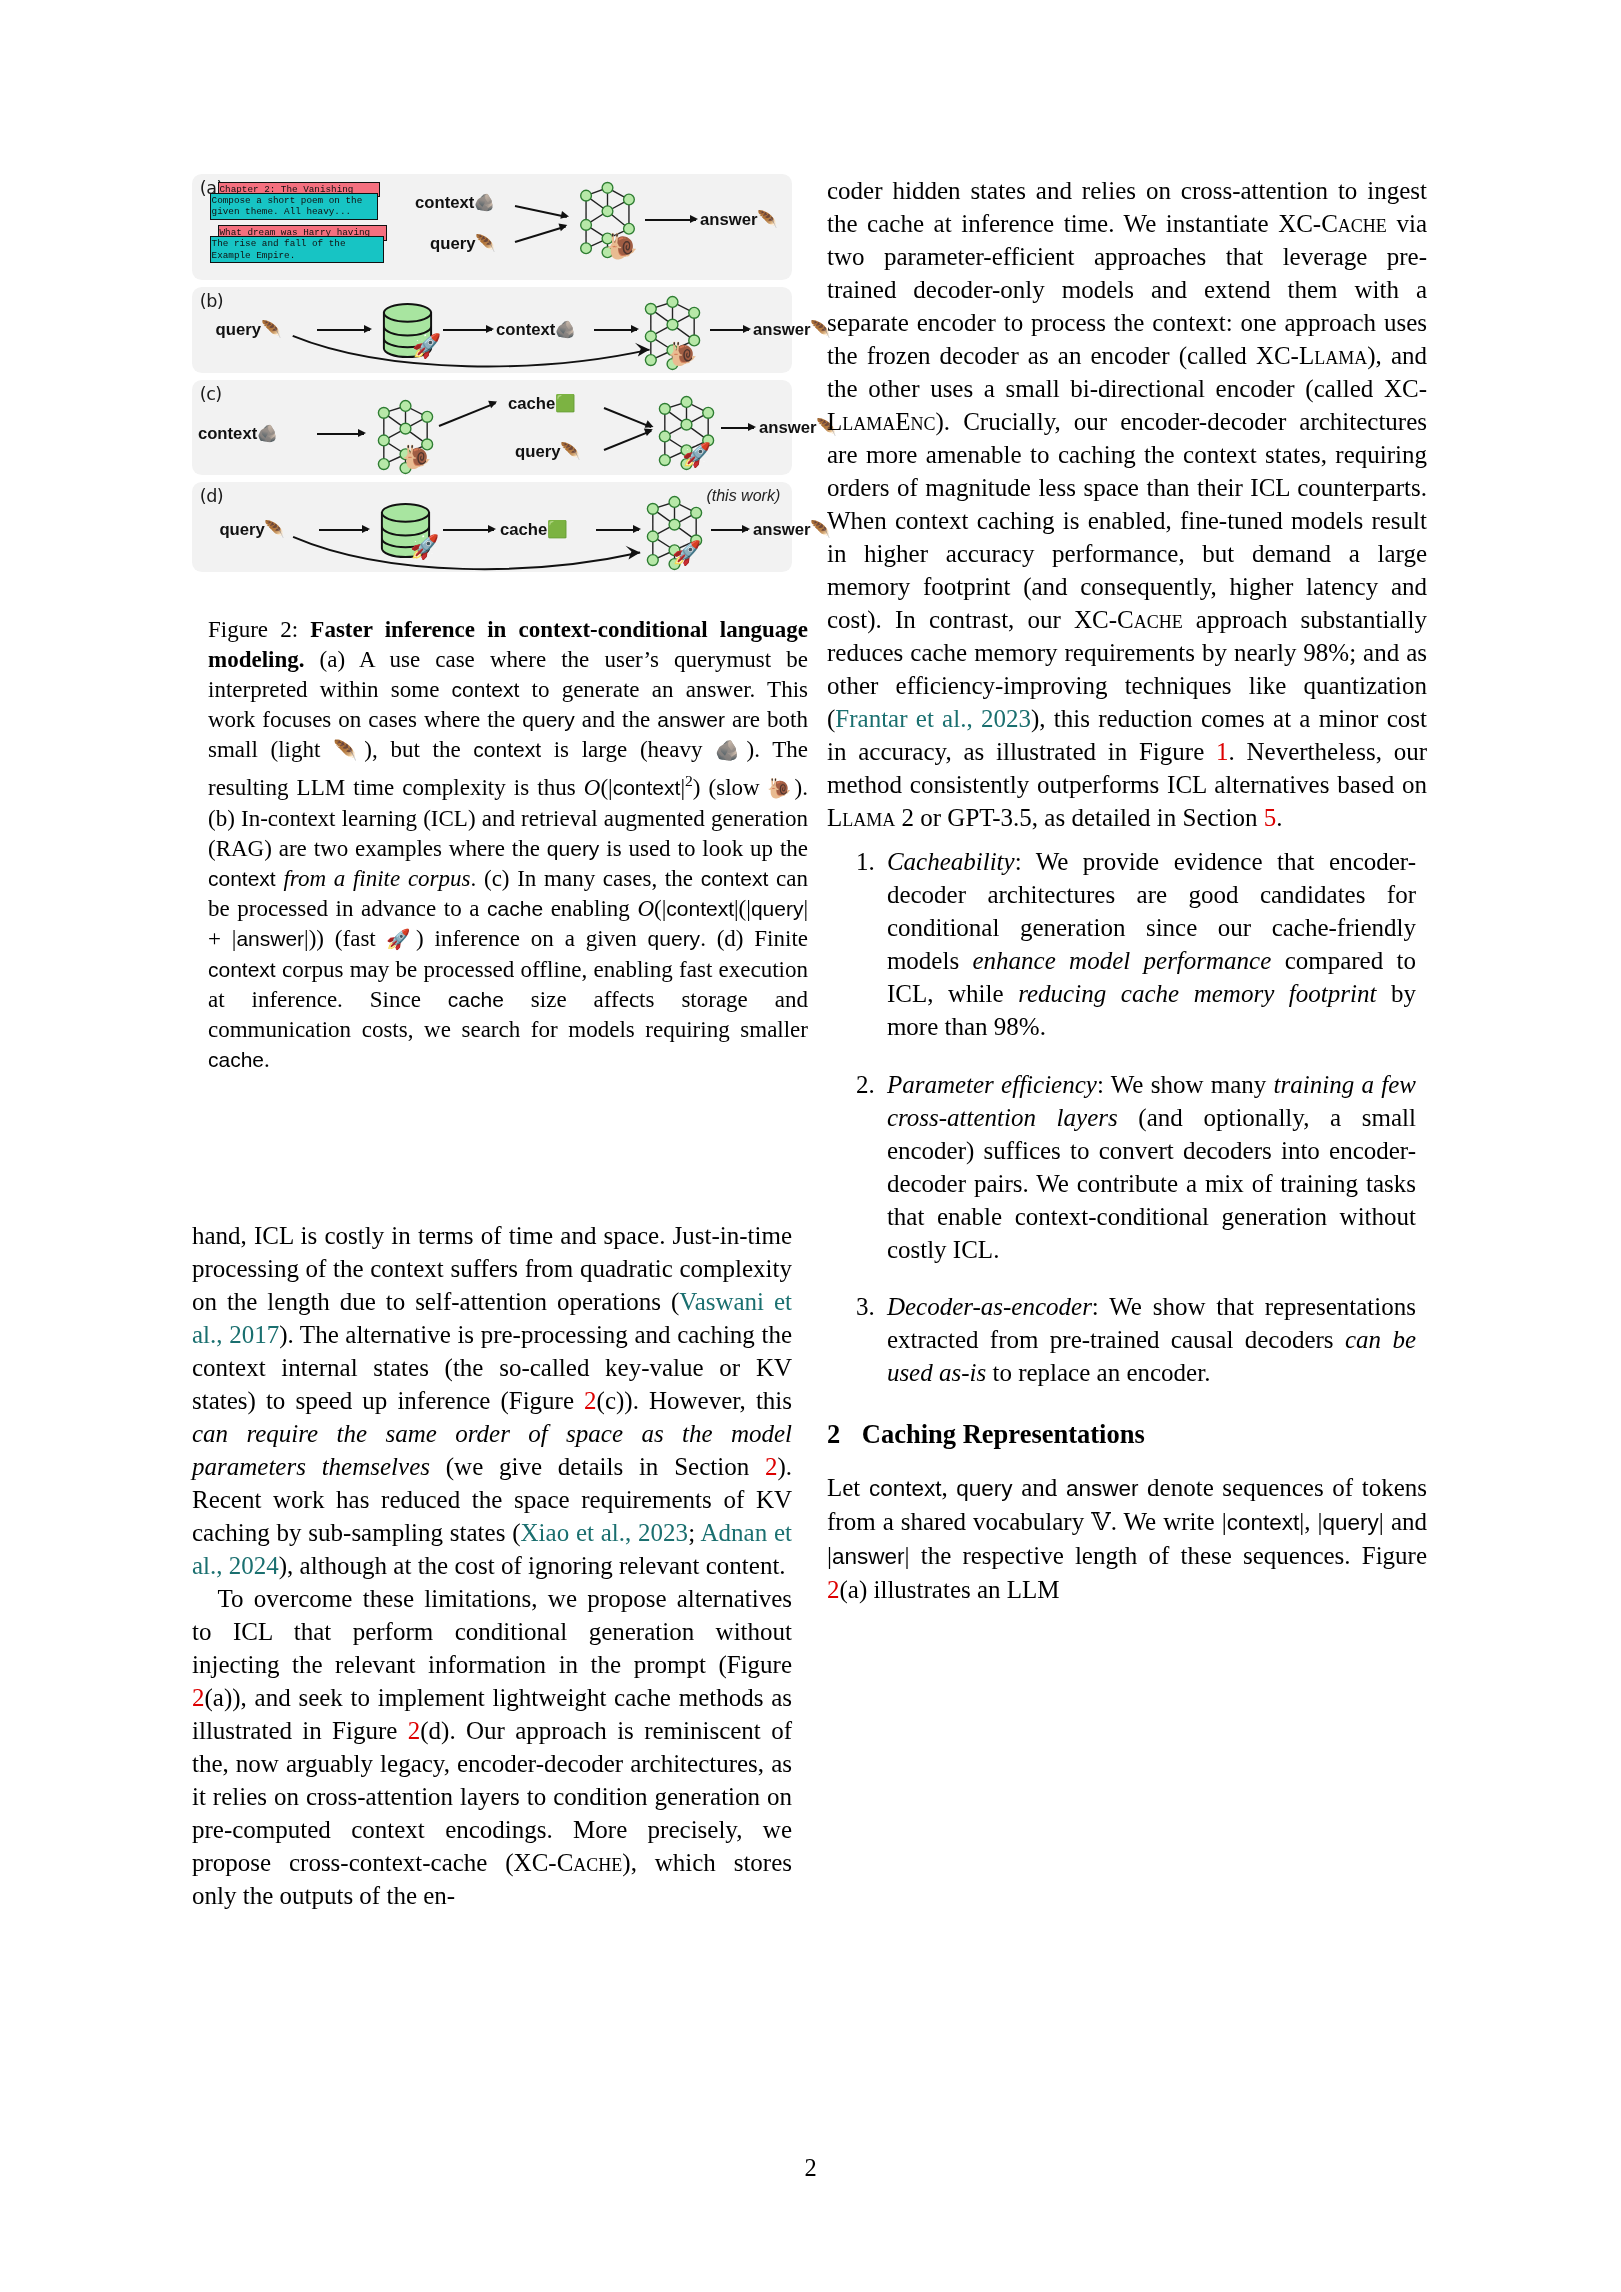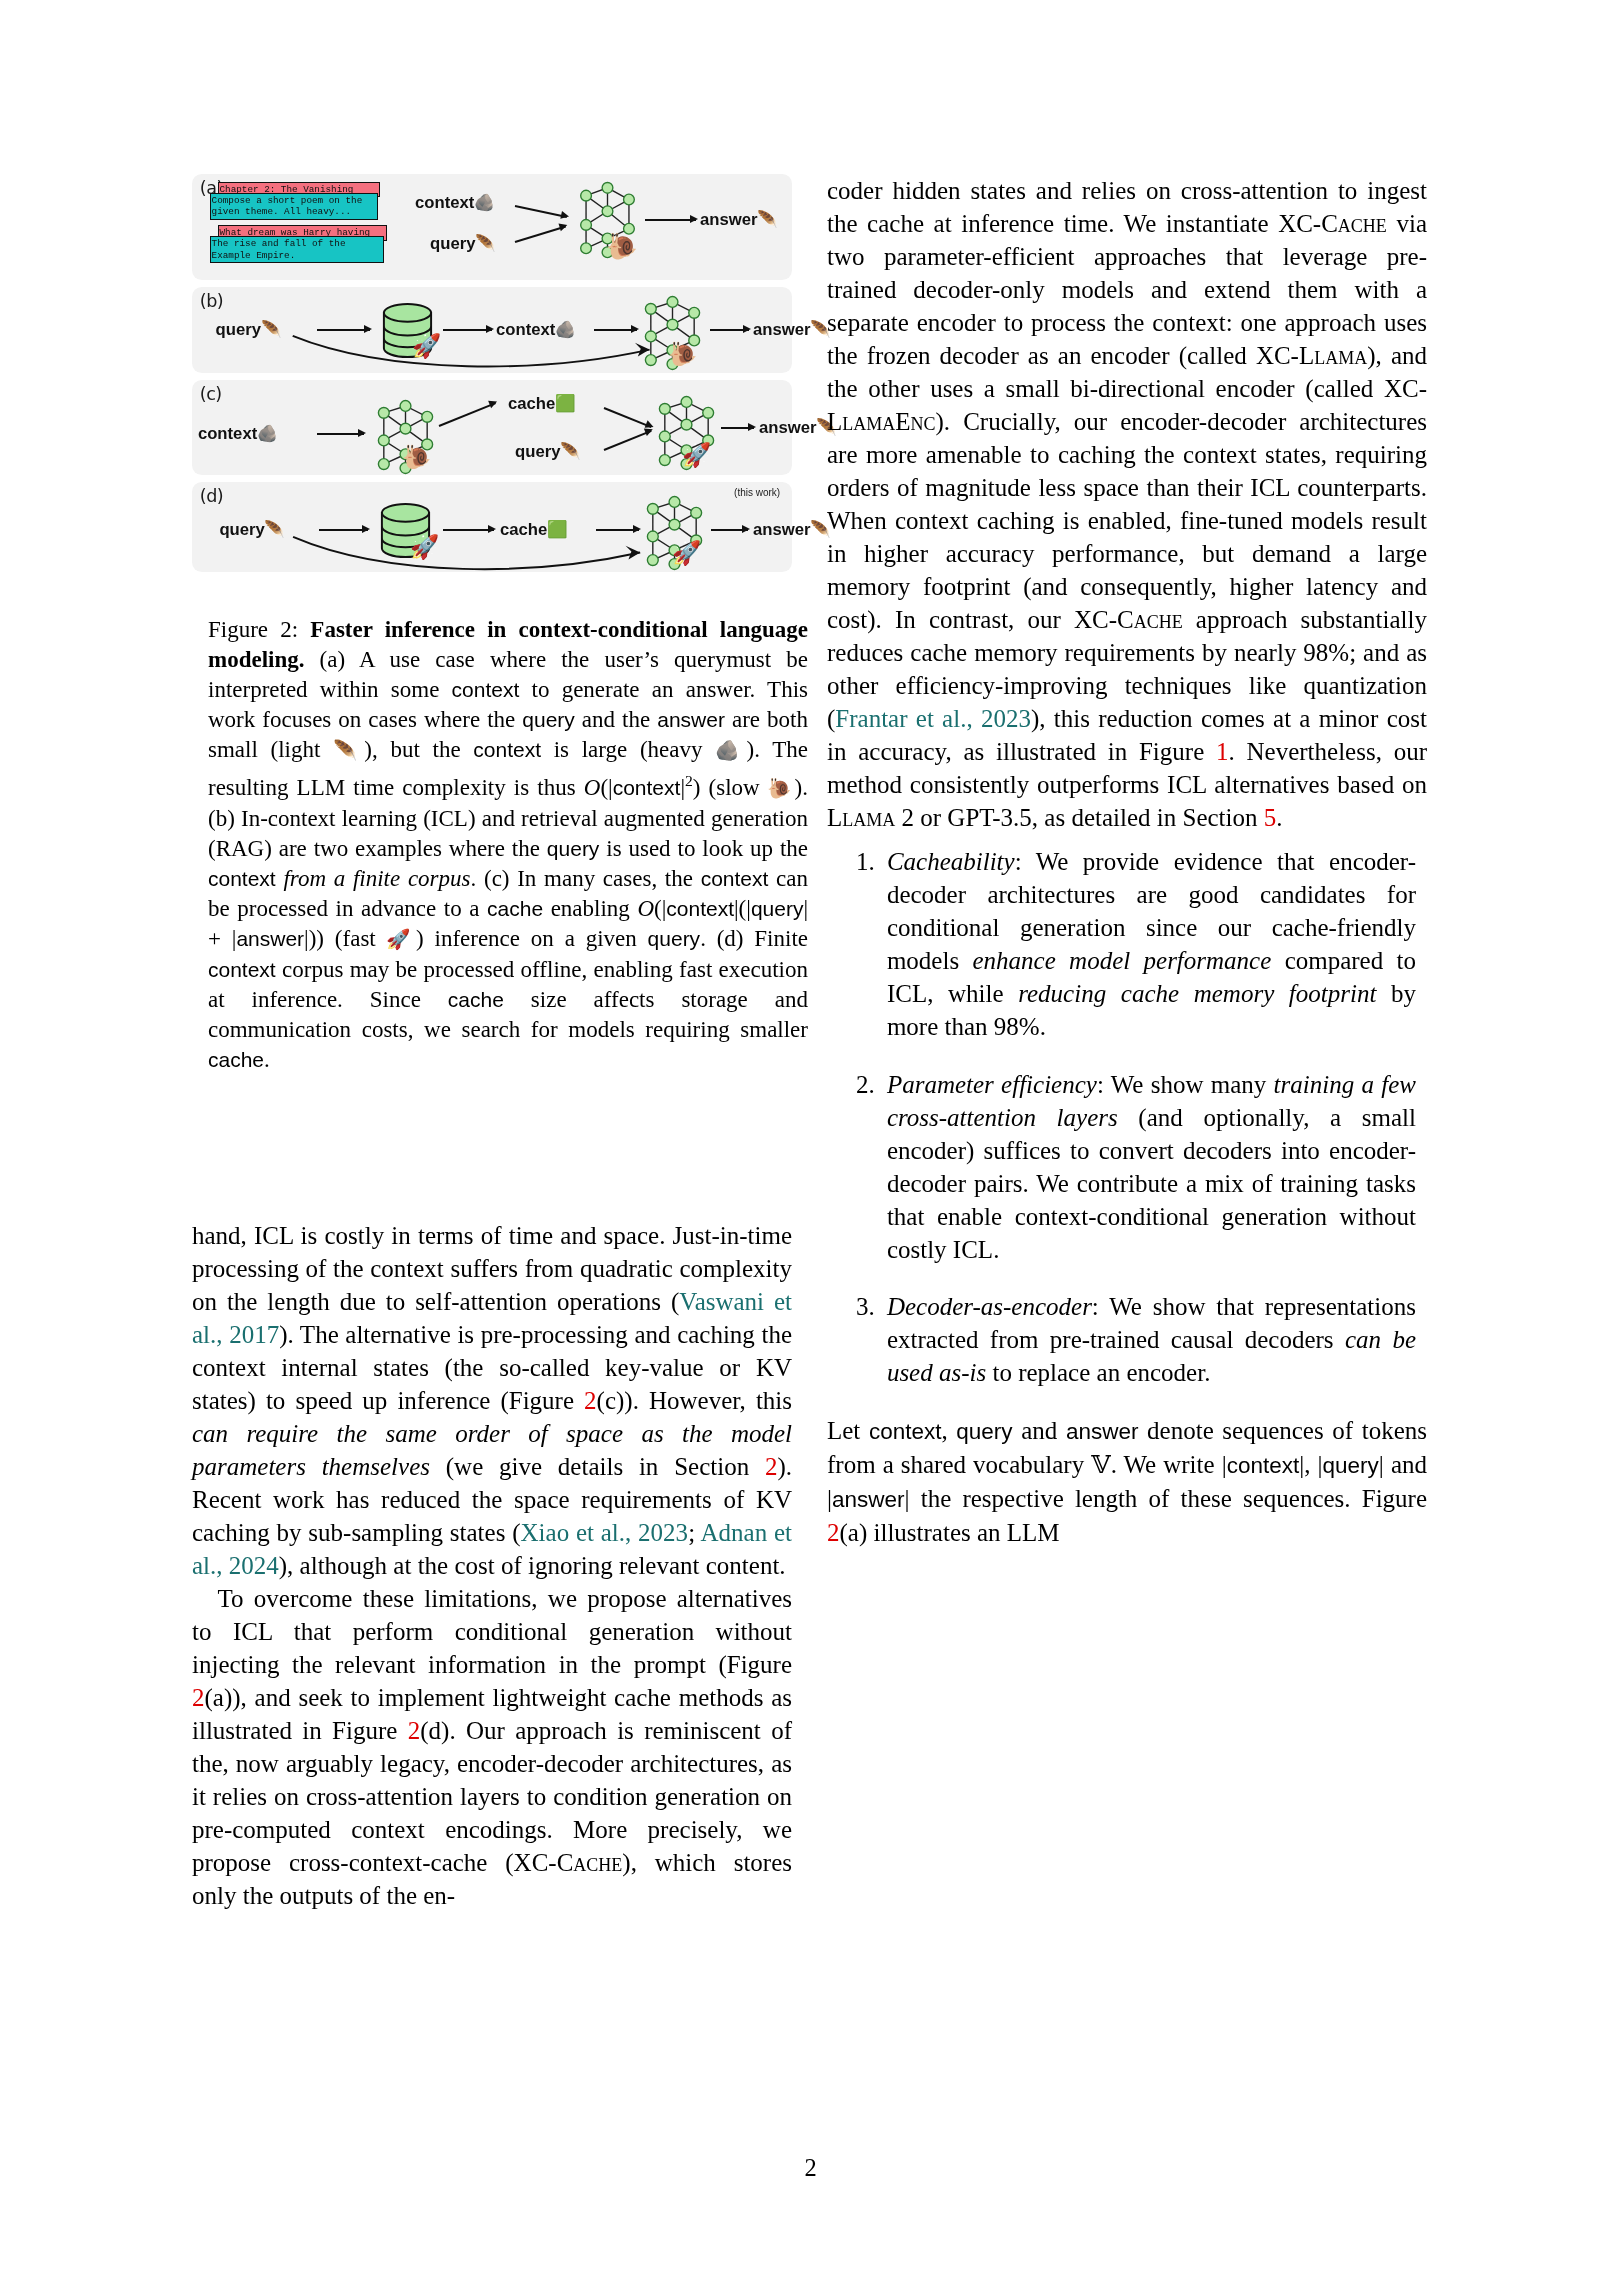--- a/index.html
+++ b/index.html
@@ -68,21 +68,22 @@
     position: absolute;
     left: 7.8px; top: 3.9px;
     font-size: 17.6px;
     font-family: "DejaVu Sans", sans-serif;
     color: #1a1a1a;
     letter-spacing: -0.5px;
   }
   .thiswork {
     position: absolute;
     right: 11.8px; top: 4.9px;
-    font-size: 10px;
+    font-size: 16px;
+    font-style: italic;
     font-family: "Liberation Sans", sans-serif;
     color: #222;
   }
   .flabel {
     position: absolute;
     font-family: "Liberation Sans", "DejaVu Sans", sans-serif;
     font-weight: bold;
     font-size: 16.7px;
     color: #111;
     white-space: nowrap;
@@ -410,19 +411,20 @@
 
 
     <ol class="contrib">
       <li><span class="it">Cacheability</span><span>: We provide evidence that encoder-decoder architectures are good candidates for conditional generation since our cache-friendly models </span><span class="it">enhance model performance</span><span> compared to ICL, while </span><span class="it">reducing cache memory footprint</span><span> by more than 98%.</span></li>
 
       <li><span class="it">Parameter efficiency</span><span>: We show many </span><span class="it">training a few cross-attention layers</span><span> (and optionally, a small encoder) suffices to convert decoders into encoder-decoder pairs. We contribute a mix of training tasks that enable context-conditional generation without costly ICL.</span></li>
 
       <li><span class="it">Decoder-as-encoder</span><span>: We show that representations extracted from pre-trained causal decoders </span><span class="it">can be used as-is</span><span> to replace an encoder.</span></li>
     </ol>
 
+    <h2 class="sec"><span class="num">2</span><span>Caching Representations</span></h2>
 
     <p><span>Let </span><span class="tt">context</span><span>, </span><span class="tt">query</span><span> and </span><span class="tt">answer</span><span> denote sequences of tokens from a shared vocabulary </span><span style="font-family:'DejaVu Serif',serif;">𝕍</span><span>. We write </span><span>|</span><span class="tt">context</span><span>|</span><span>, </span><span>|</span><span class="tt">query</span><span>|</span><span> and </span><span>|</span><span class="tt">answer</span><span>|</span><span> the respective length of these sequences. Figure </span><a class="ref">2</a><span>(a) illustrates an LLM</span></p>
   </div>
 
   <div class="pagenum">2</div>
 </div>
 
 
 </body></html>

